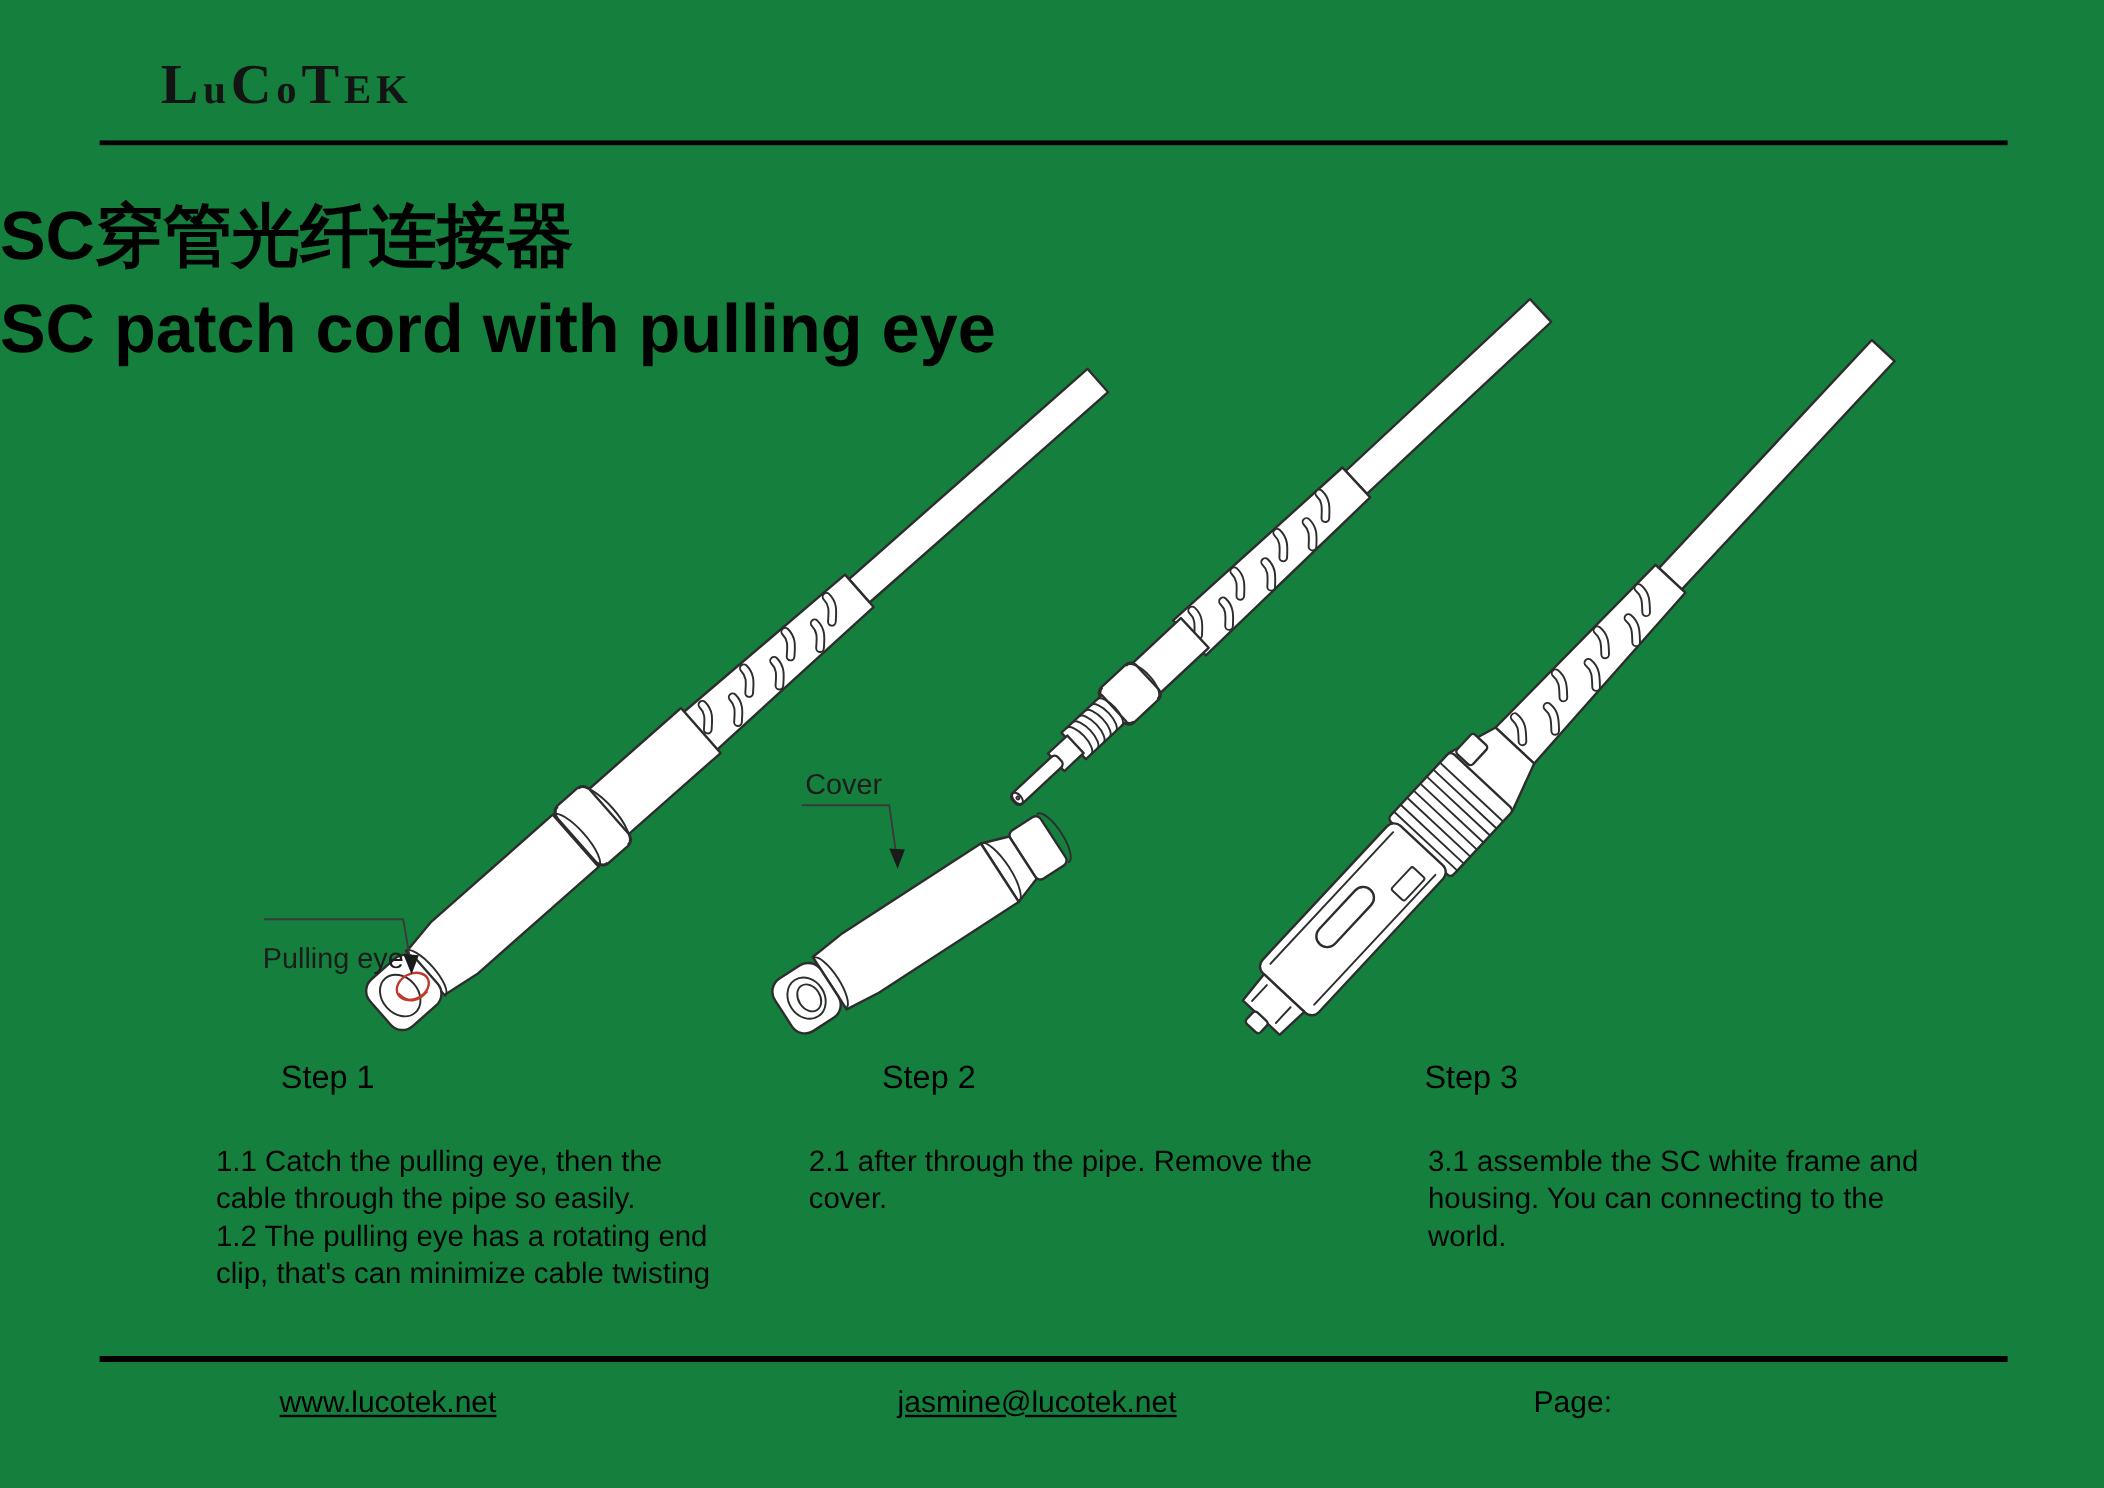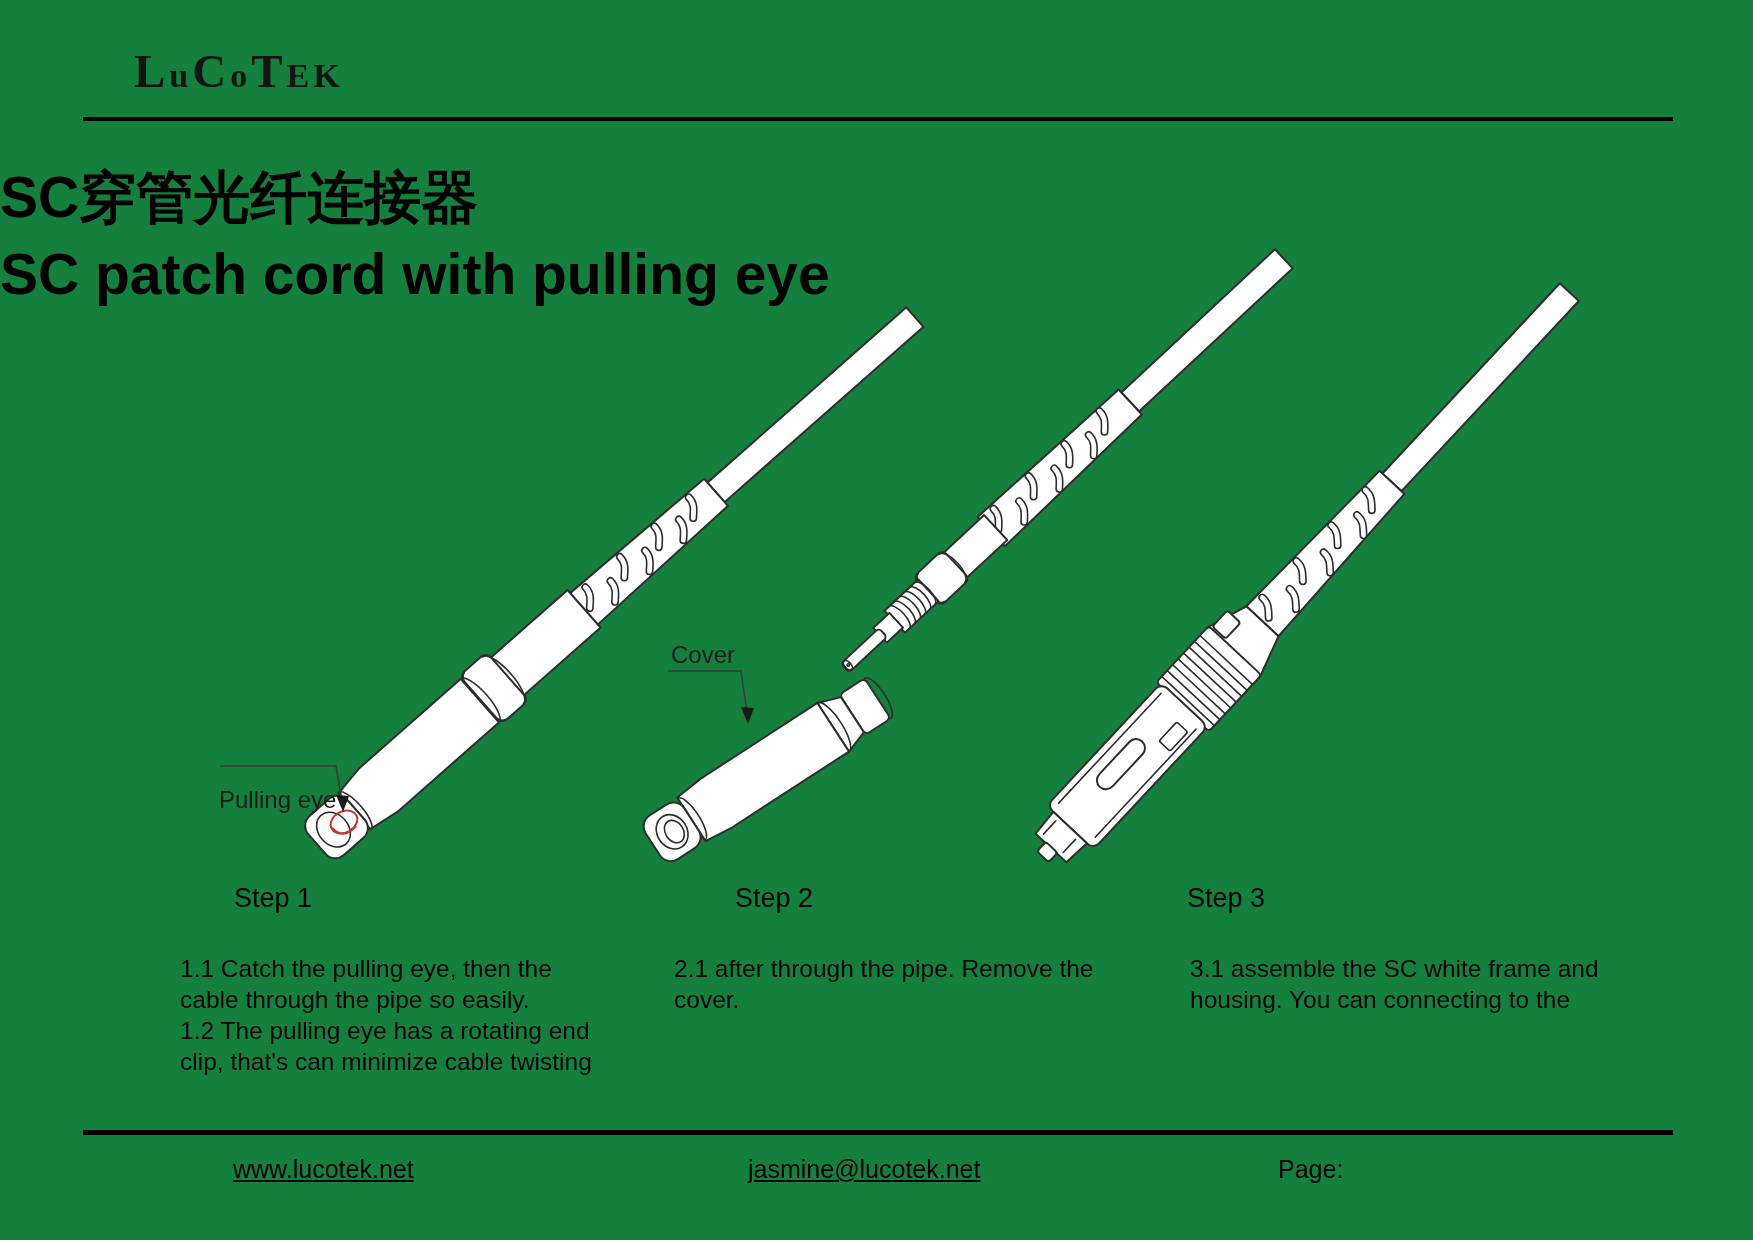--- a/index.html
+++ b/index.html
@@ -203,20 +203,21 @@
     <div>1.2 The pulling eye has a rotating end</div>
     <div>clip, that's can minimize cable twisting</div>
   </div>
   <div class="step-text step2-text">
     <div>2.1 after through the pipe. Remove the</div>
     <div>cover.</div>
   </div>
   <div class="step-text step3-text">
     <div>3.1 assemble the SC white frame and</div>
     <div>housing. You can connecting to the</div>
+    <div>world.</div>
   </div>
 
   <div class="rule rule-bottom"></div>
 
   <div class="footer-item f-web">www.lucotek.net</div>
   <div class="footer-item f-mail">jasmine@lucotek.net</div>
   <div class="footer-item f-page">Page:</div>
 
 </div>
 

